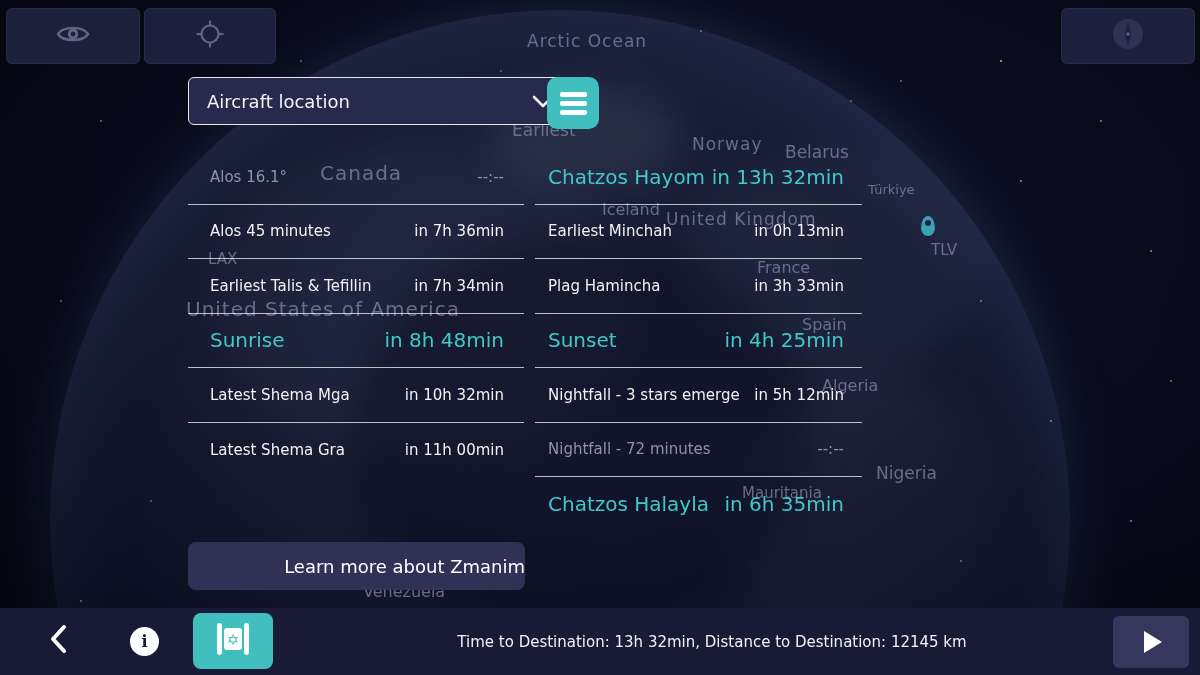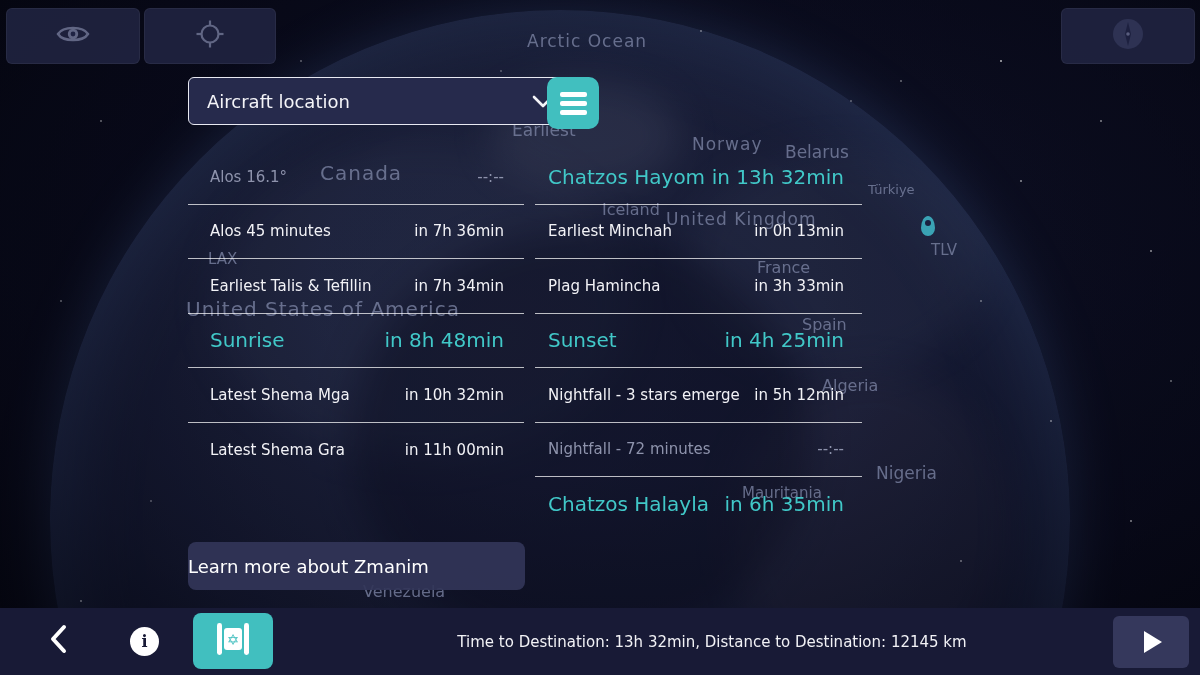--- a/index.html
+++ b/index.html
@@ -80,21 +80,21 @@
   .zrow{height:54.5px;display:flex;align-items:center;justify-content:space-between;
         border-bottom:1px solid rgba(255,255,255,.72);box-sizing:border-box;}
   .zcol-left .zrow{padding:0 20px 0 22px;}
   .zcol-right .zrow{padding:0 18px 0 13px;}
   .zrow:last-child{border-bottom:none;}
   .zlabel,.zvalue{color:#f2f2f6;font-size:15px;}
   .zrow.dim .zlabel,.zrow.dim .zvalue{color:#8e93ac;}
   .zrow.hl .zlabel,.zrow.hl .zvalue{color:#41c8c8;font-size:20px;}
 
   .learnbtn{position:absolute;z-index:5;left:188px;top:542px;width:337px;height:48px;background:rgba(50,53,88,.92);
-            border-radius:8px;display:flex;align-items:center;justify-content:flex-start;color:#fff;font-size:18px;cursor:pointer;}
+            border-radius:8px;display:flex;align-items:center;justify-content:flex-end;color:#fff;font-size:18px;cursor:pointer;}
 
   
   .bottombar{position:absolute;z-index:6;left:0;bottom:0;width:1200px;height:67px;background:#181a36;}
   .backbtn{position:absolute;left:40px;top:14px;width:36px;height:38px;display:flex;align-items:center;justify-content:center;cursor:pointer;}
   .infobtn{position:absolute;left:130px;top:19px;width:29px;height:29px;border-radius:50%;background:#fff;
            display:flex;align-items:center;justify-content:center;color:#181a36;font-weight:bold;font-size:16px;
            font-family:"DejaVu Serif","Liberation Serif",serif;cursor:pointer;}
   .torahbtn{position:absolute;left:193px;top:5px;width:80px;height:56px;background:#41bfbf;border-radius:8px;
             display:flex;align-items:center;justify-content:center;cursor:pointer;}
   .statustext{position:absolute;left:712px;top:0;height:67px;transform:translateX(-50%);

